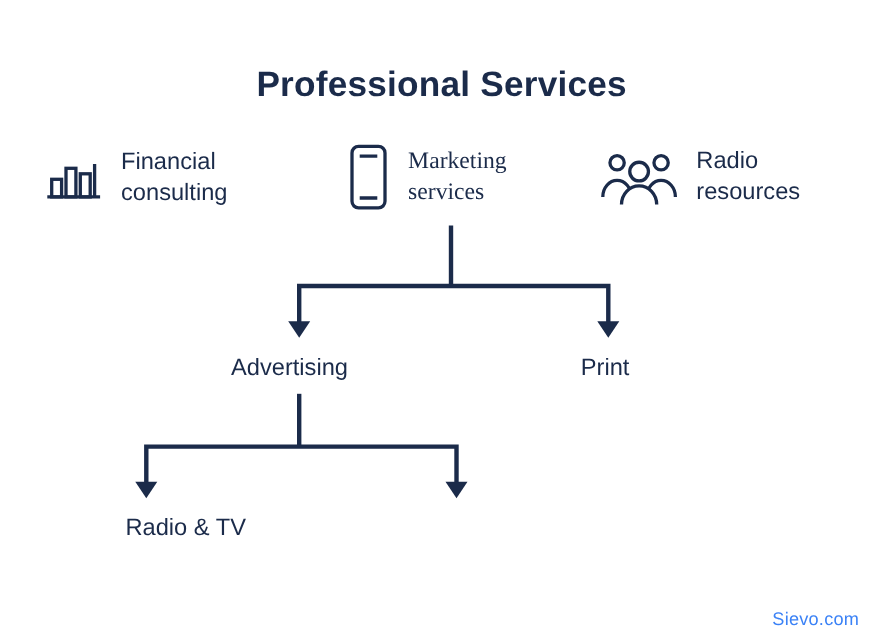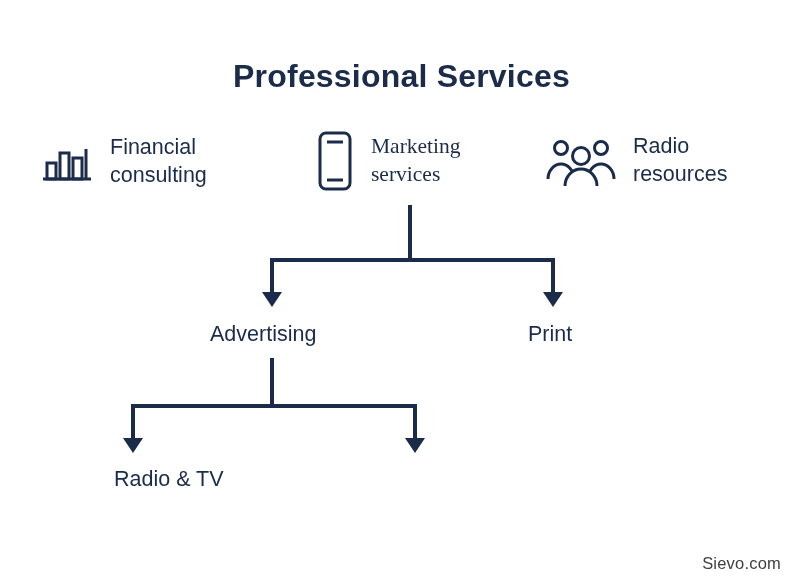--- a/index.html
+++ b/index.html
@@ -70,21 +70,21 @@
     stroke-width: 4;
   }
   .connectors polygon {
     fill: #1b2b4a;
   }
   .watermark {
     position: absolute;
     right: 22px;
     bottom: 9px;
     font-size: 16.5px;
-    color: #404040;
+    color: #3b82f6;
     letter-spacing: 0.2px;
   }
 </style>
 </head>
 <body>
 
 <div class="canvas">
 
   <h1 class="title">Professional Services</h1>
 

